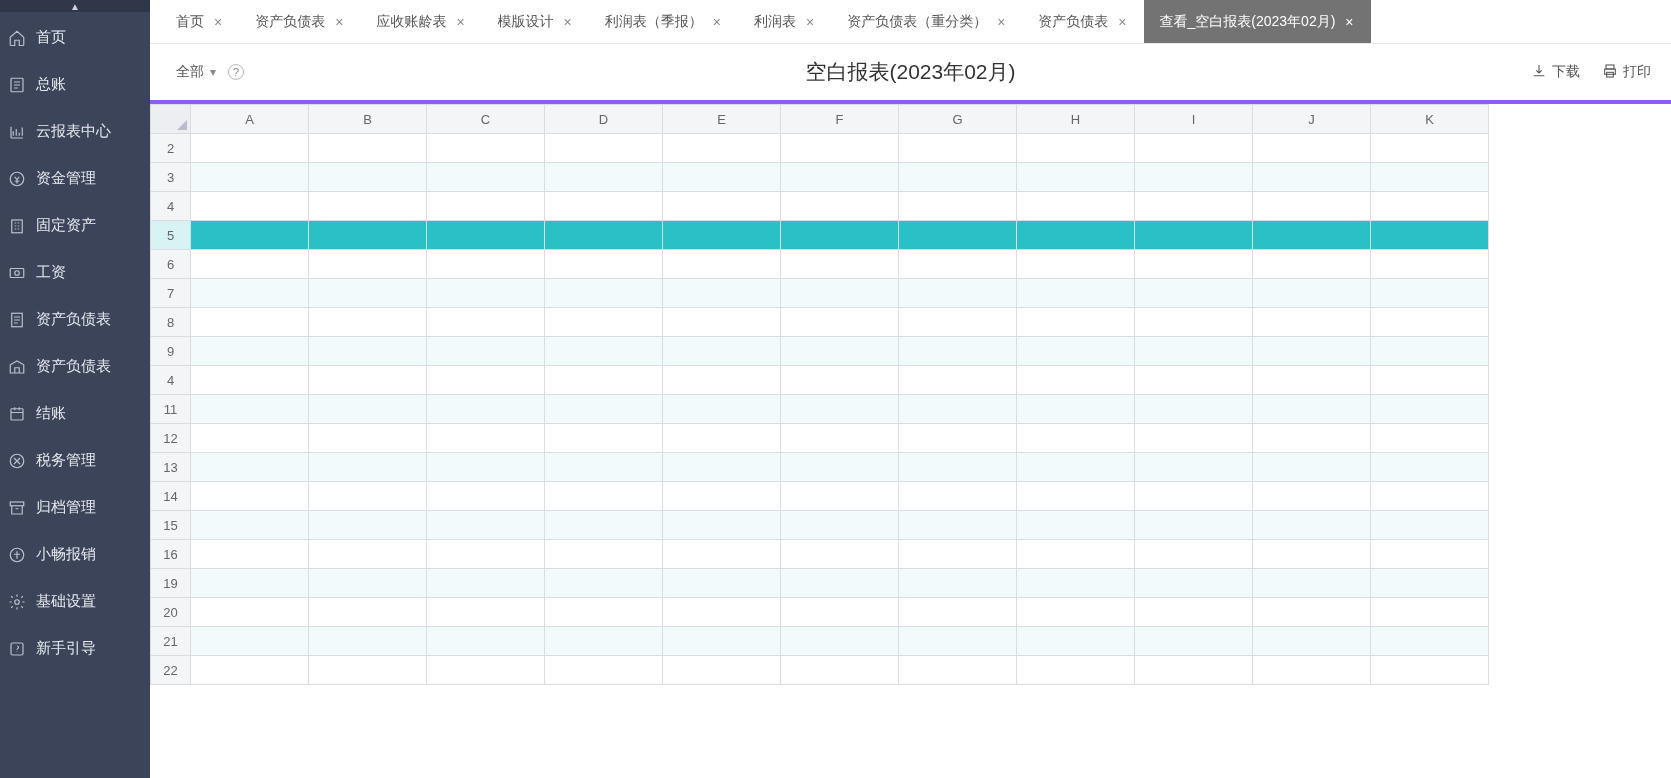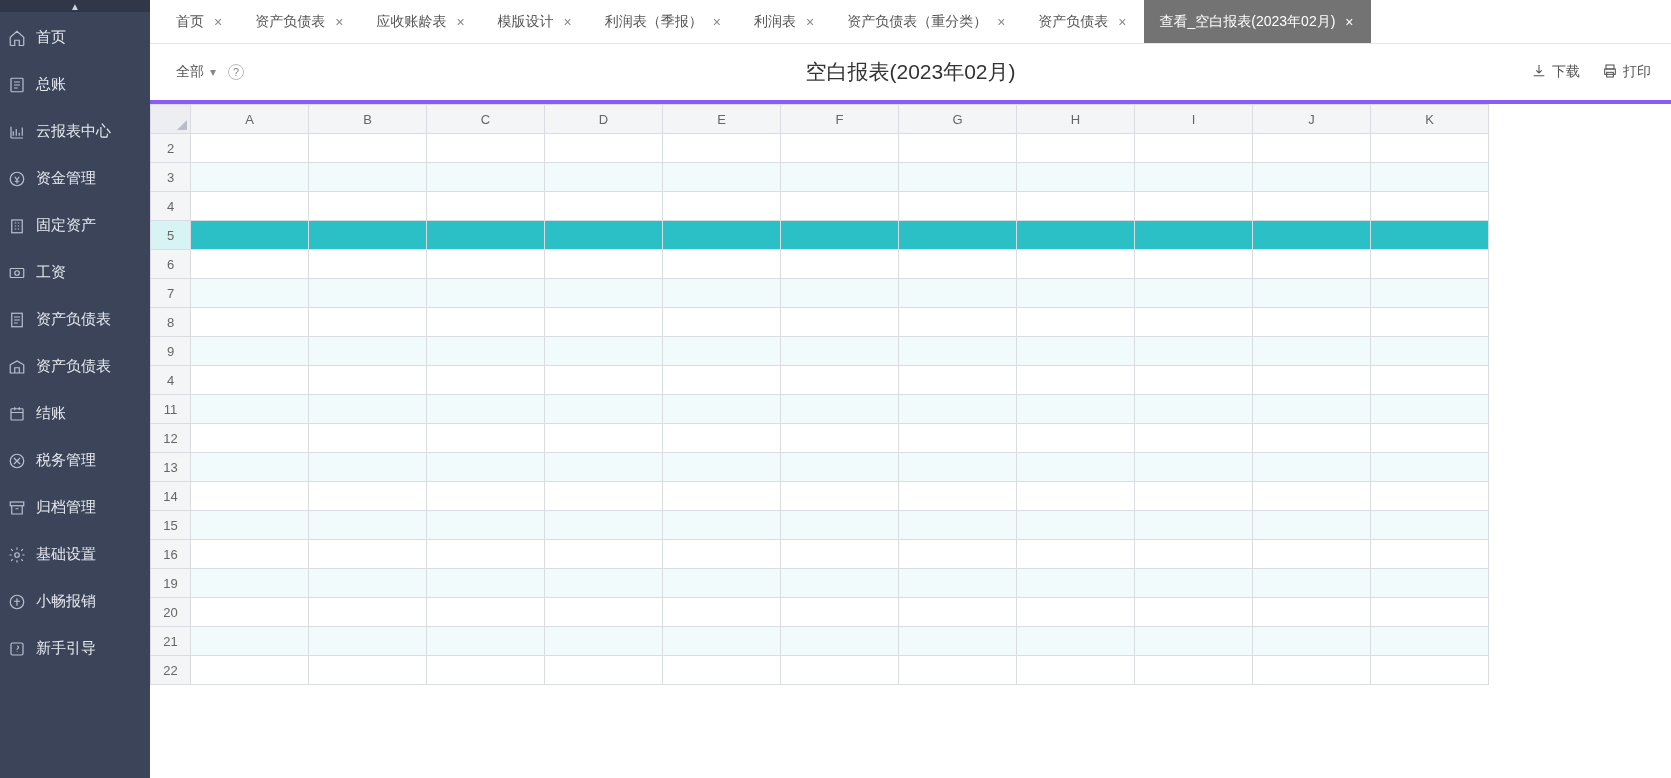--- a/index.html
+++ b/index.html
@@ -226,34 +226,34 @@
           <svg viewBox="0 0 24 24">
             <rect x="3" y="4" width="18" height="5"></rect>
             <path d="M5 9v11h14V9M10 13h4"></path>
           </svg>
         </span>
         <span class="label">归档管理</span>
       </div>
       <div class="sidebar-item">
         <span class="side-icon">
           <svg viewBox="0 0 24 24">
+            <circle cx="12" cy="12" r="9"></circle>
+            <path d="M12 7v10M8 11h8"></path>
+          </svg>
+        </span>
+        <span class="label">小畅报销</span>
+      </div>
+      <div class="sidebar-item">
+        <span class="side-icon">
+          <svg viewBox="0 0 24 24">
             <circle cx="12" cy="12" r="3"></circle>
             <path d="M12 2v3M12 19v3M4.2 4.2l2.1 2.1M17.7 17.7l2.1 2.1M2 12h3M19 12h3M4.2 19.8l2.1-2.1M17.7 6.3l2.1-2.1"></path>
           </svg>
         </span>
         <span class="label">基础设置</span>
-      </div>
-      <div class="sidebar-item">
-        <span class="side-icon">
-          <svg viewBox="0 0 24 24">
-            <circle cx="12" cy="12" r="9"></circle>
-            <path d="M12 7v10M8 11h8"></path>
-          </svg>
-        </span>
-        <span class="label">小畅报销</span>
       </div>
       <div class="sidebar-item">
         <span class="side-icon">
           <svg viewBox="0 0 24 24">
             <rect x="4" y="4" width="16" height="16" rx="2"></rect>
             <path d="M12 8a2 2 0 012 2c0 1.5-2 1.5-2 3m0 2v.5"></path>
           </svg>
         </span>
         <span class="label">新手引导</span>
       </div>

